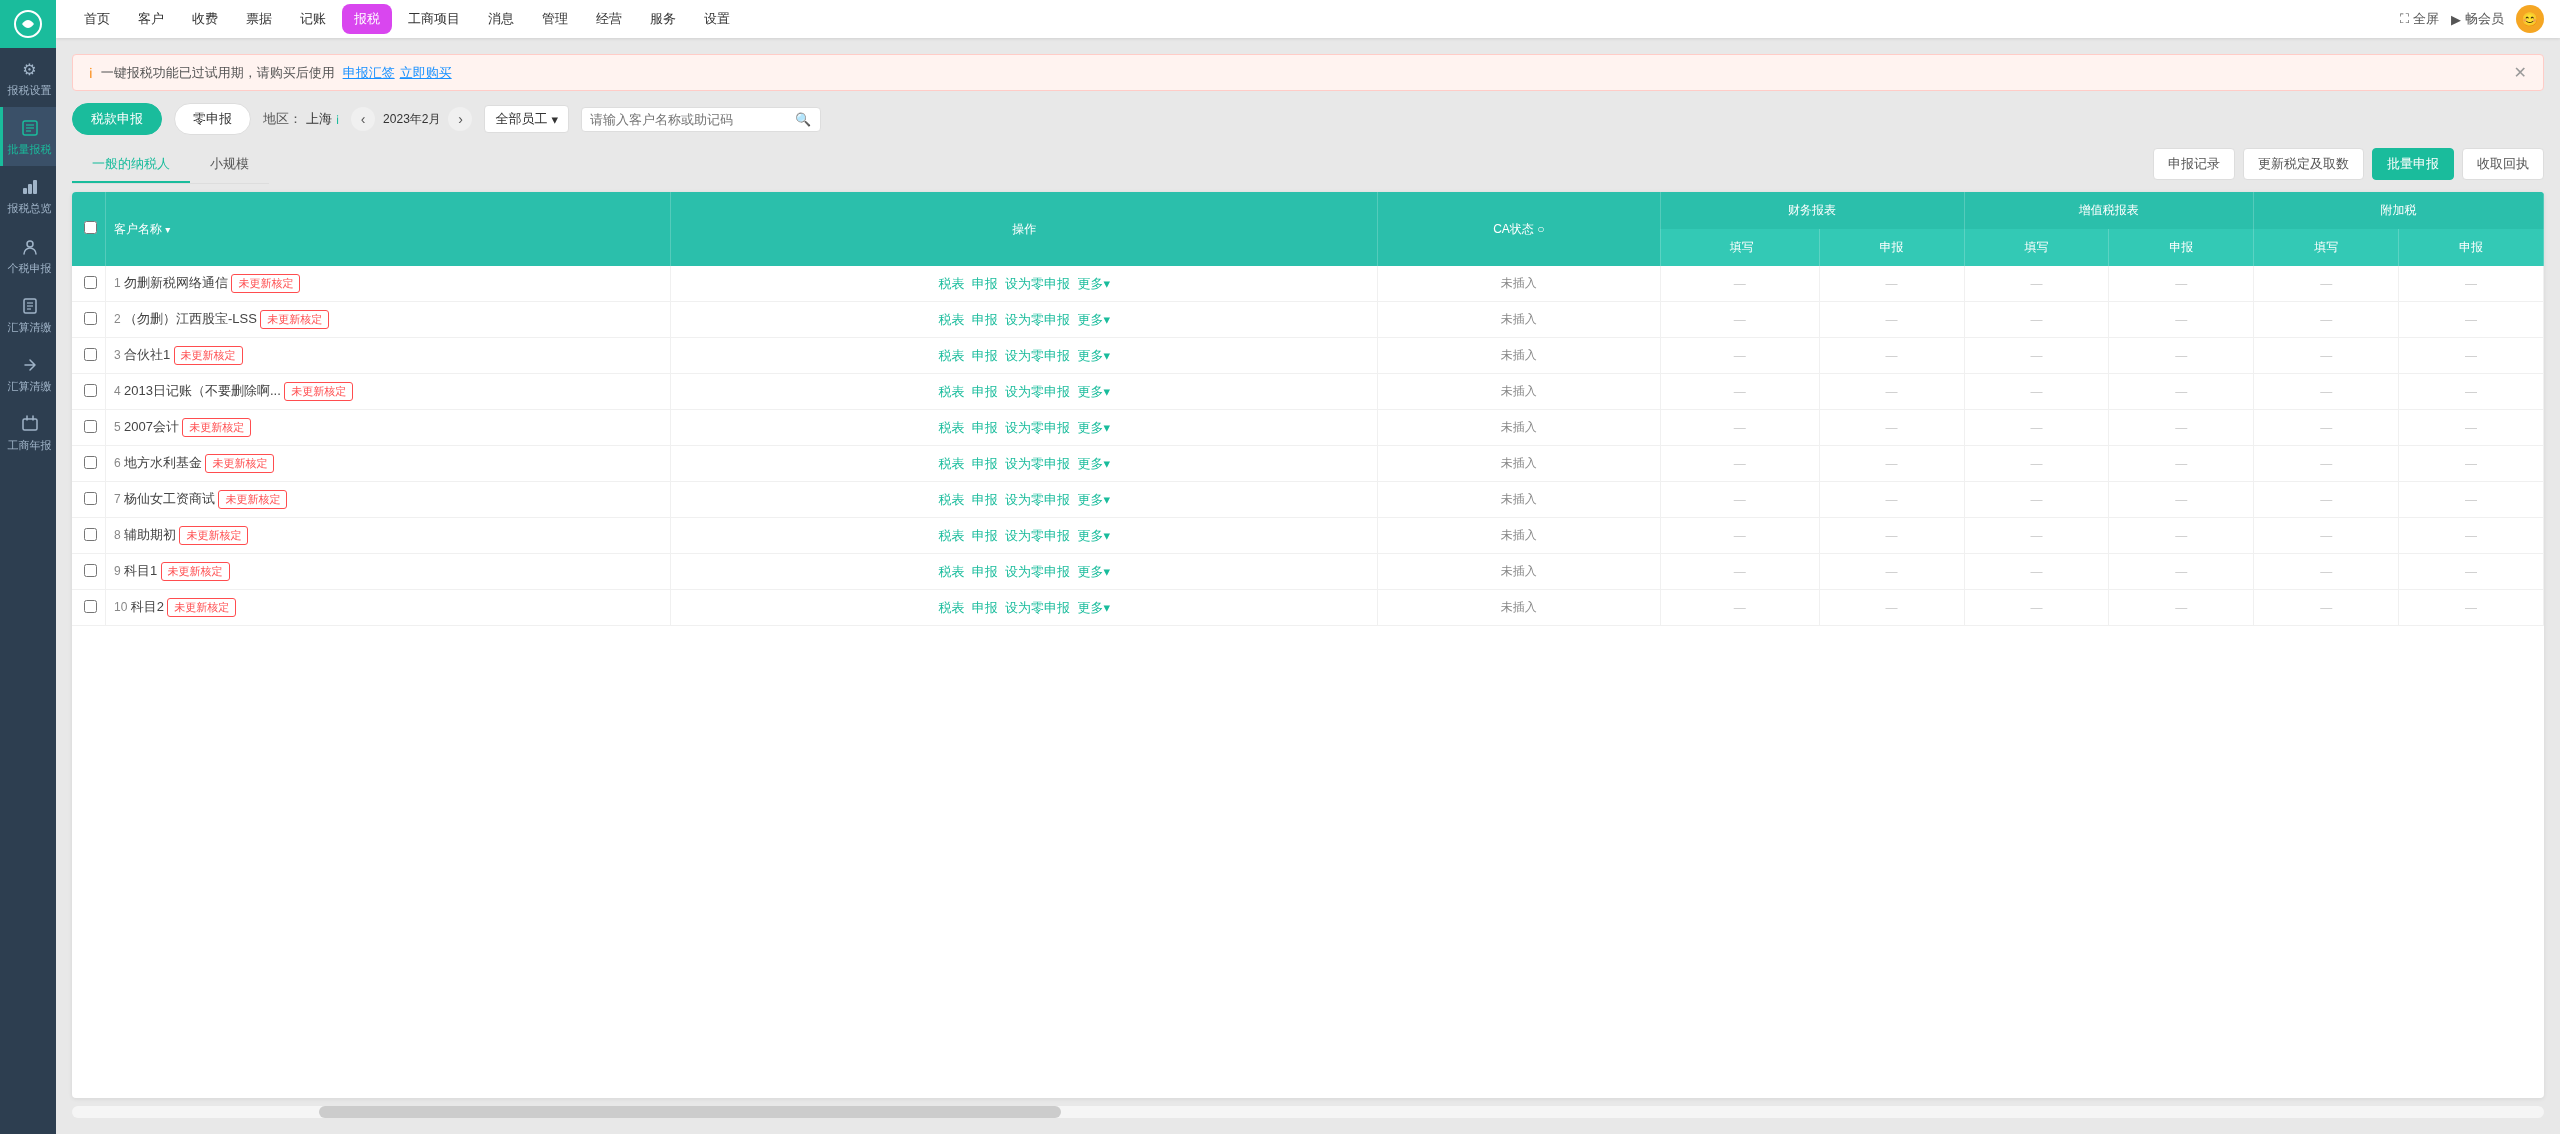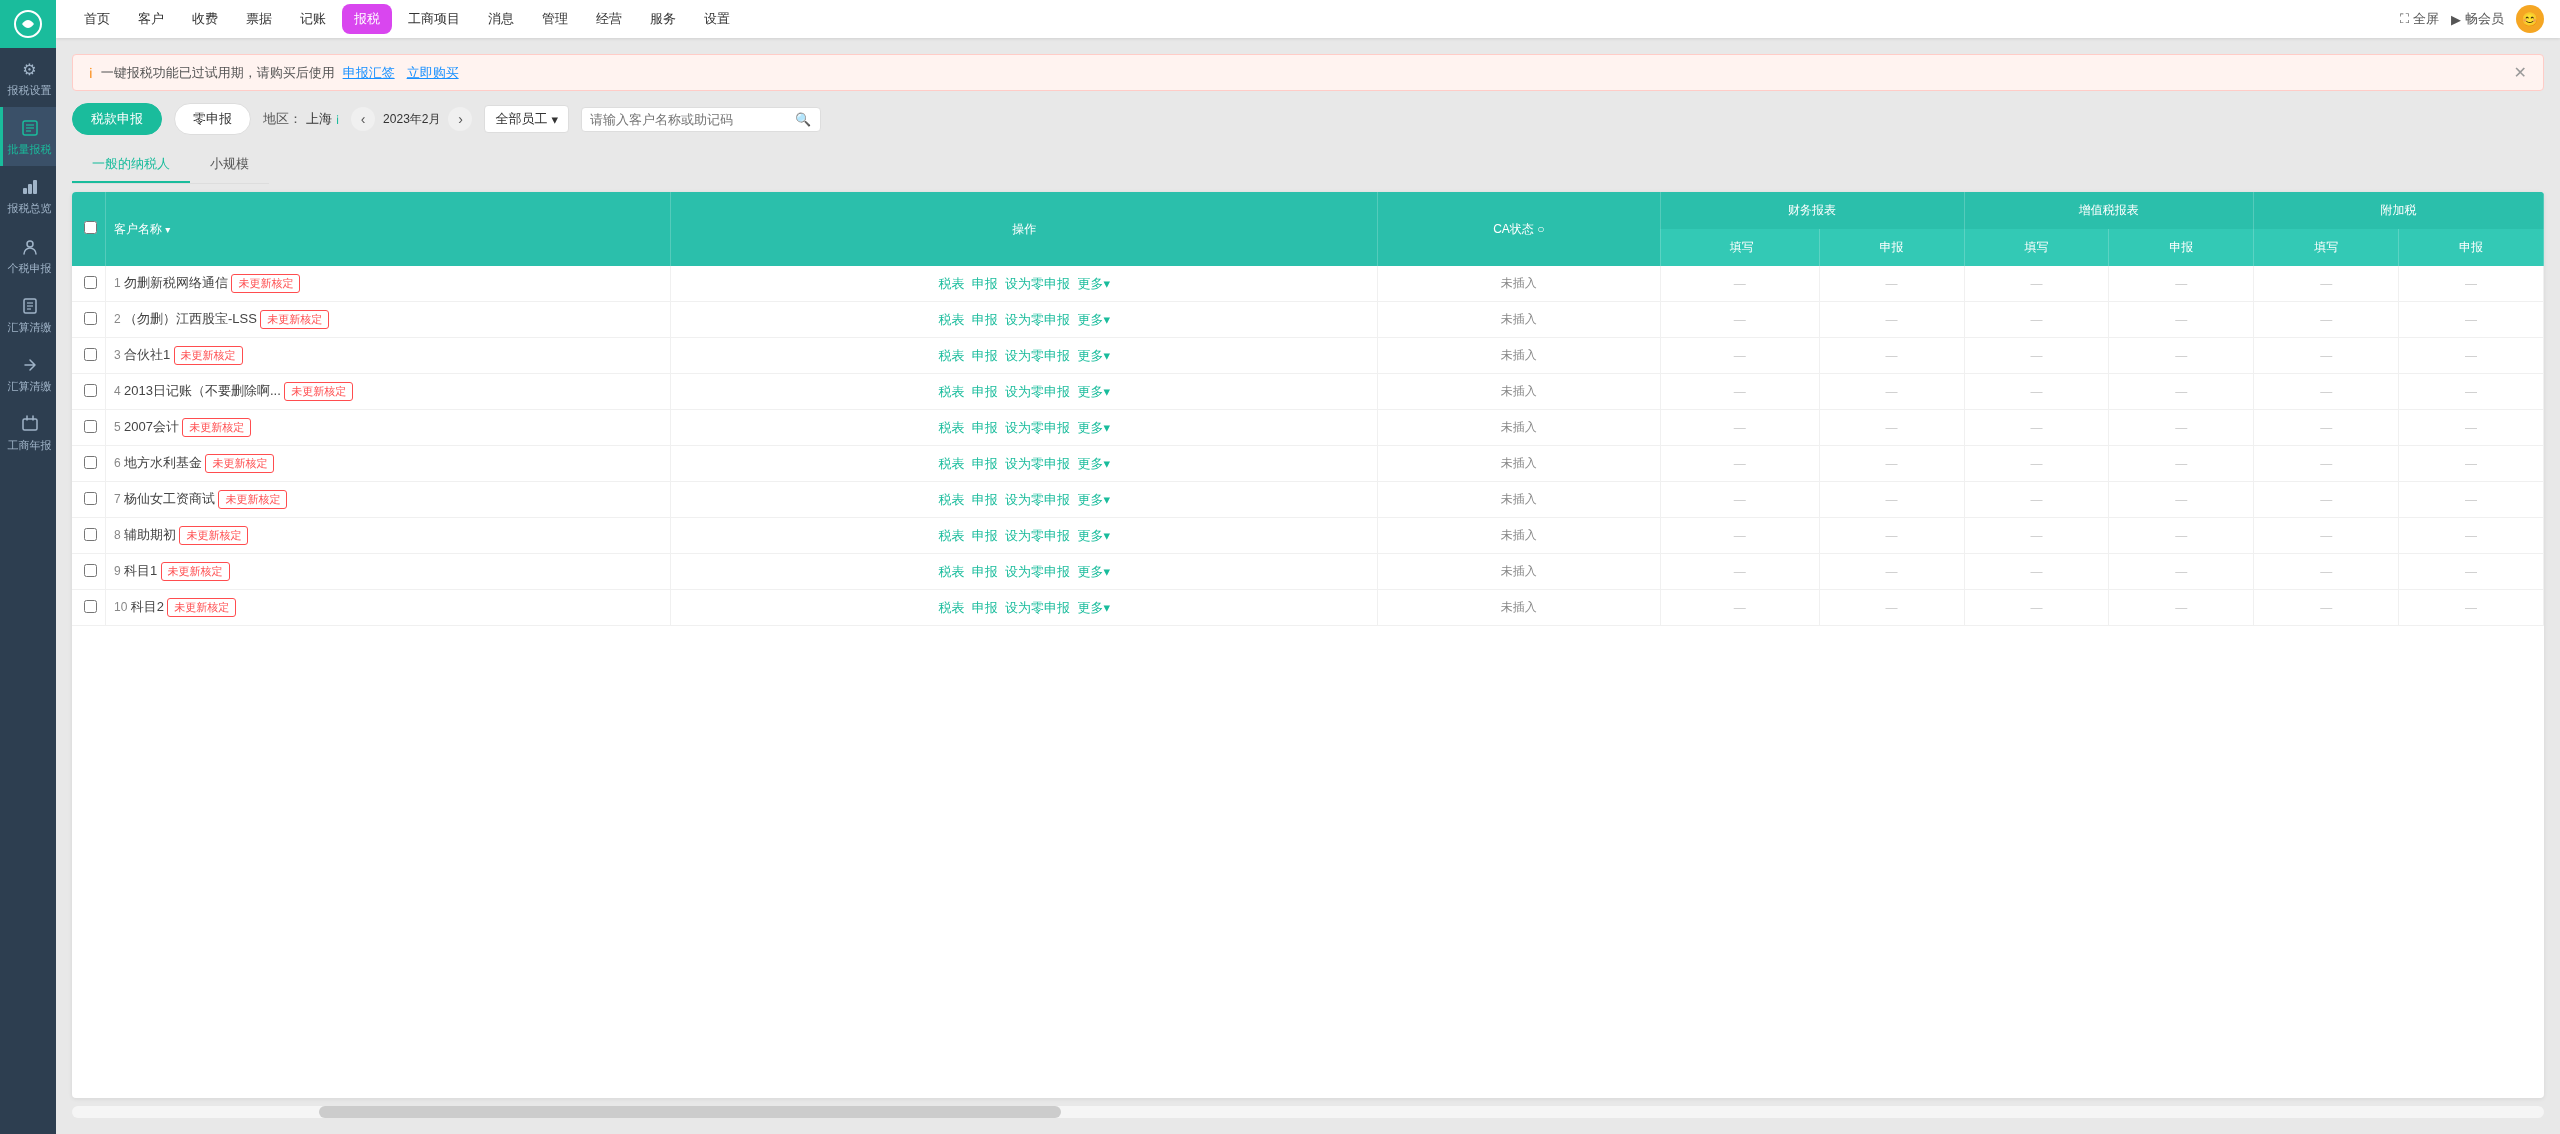--- a/index.html
+++ b/index.html
@@ -147,21 +147,21 @@
       align-items: center;
       gap: 8px;
     }
     .notice-info-icon {
       color: #fa8c16;
       font-size: 14px;
     }
     .notice-links {
       display: flex;
       align-items: center;
-      gap: 12px;
+      gap: 5px;
     }
     .notice-link {
       color: #1890ff;
       cursor: pointer;
       text-decoration: underline;
     }
     .notice-close {
       cursor: pointer;
       color: #999;
       font-size: 16px;
@@ -505,20 +505,26 @@
         <div class="search-box">
           <input type="text" placeholder="请输入客户名称或助记码" style="">
           <span style="color:#999;">🔍</span>
         </div>
       </div>
 
       <div class="taxpayer-header-row">
         <div class="taxpayer-tabs">
           <div class="taxpayer-tab active">一般的纳税人</div>
           <div class="taxpayer-tab">小规模</div>
+        </div>
+        <div class="action-btns">
+          <div class="action-btn">申报记录</div>
+          <div class="action-btn">更新税定及取数</div>
+          <div class="action-btn primary">批量申报</div>
+          <div class="action-btn">收取回执</div>
         </div>
       </div>
 
       <div class="table-container">
         <table>
           <thead>
             <tr>
               <th rowspan="2" style="width:32px;">
                 <input type="checkbox" style="">
               </th>

